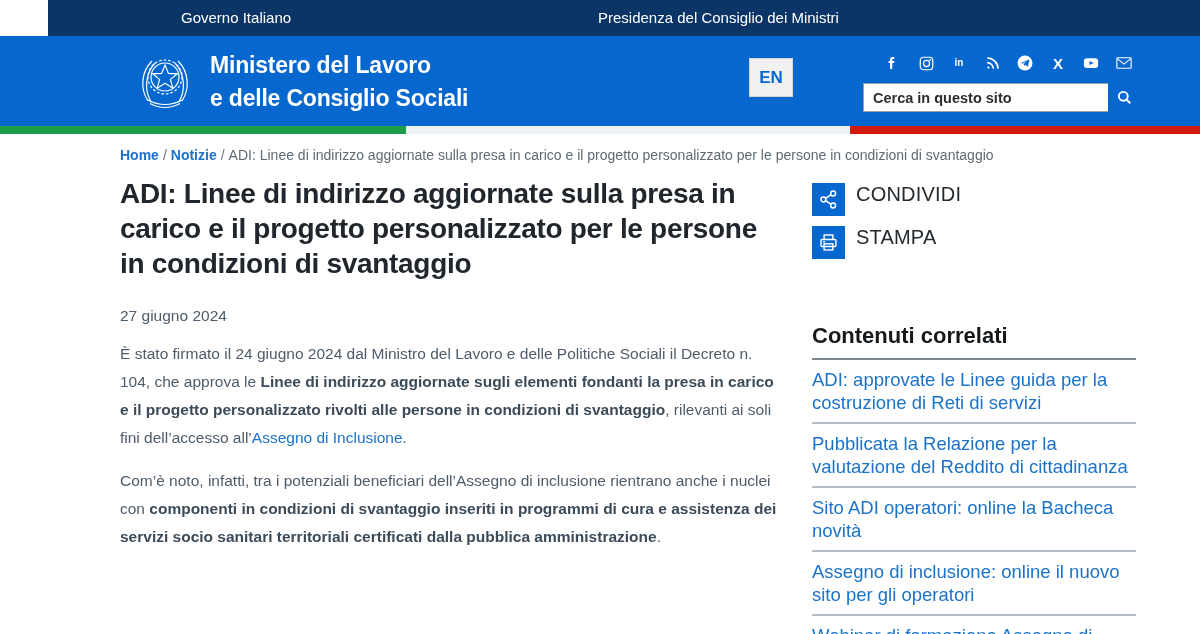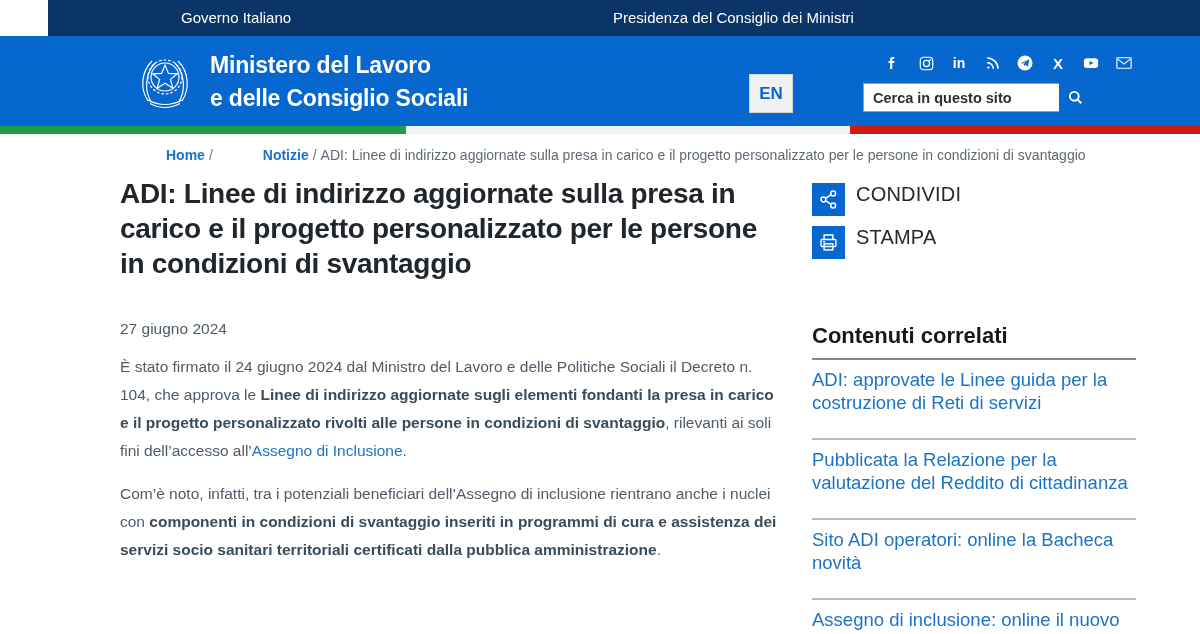--- a/index.html
+++ b/index.html
@@ -11,60 +11,60 @@
   *{box-sizing:border-box;}
   html,body{margin:0;padding:0;}
   body{
     width:1200px;height:634px;overflow:hidden;position:relative;background:#fff;
     font-family:"Liberation Sans", sans-serif;
   }
   
   .topbar{position:absolute;top:0;left:0;width:1200px;height:36px;background:var(--topbar_bg);margin-left:48px;}
   .topbar span{position:absolute;top:9px;color:#fff;font-size:15px;}
   .topbar .gov{left:133px;}
-  .topbar .pres{left:565px;}
+  .topbar .pres{left:550px;}
   
   .header{position:absolute;top:36px;left:0;width:1200px;height:90px;background:var(--header_bg);}
   .emblem{position:absolute;left:133px;top:9px;width:64px;height:70px;}
   .brand{position:absolute;left:210px;top:13px;color:#fff;font-weight:bold;font-size:23px;line-height:33px;letter-spacing:-0.2px;}
-  .en-btn{position:absolute;left:749px;top:38px;width:44px;height:39px;background:#f1f1f1;border:1px solid #d4d4d4;
+  .en-btn{position:absolute;left:749px;top:22px;width:44px;height:39px;background:#f1f1f1;border:1px solid #d4d4d4;
     color:var(--header_bg);font-weight:bold;font-size:17px;display:flex;align-items:center;justify-content:center;cursor:pointer;}
   .social{position:absolute;left:884px;top:16px;height:22px;display:flex;align-items:center;gap:15px;}
   .sicon{width:18px;height:18px;display:flex;align-items:center;justify-content:center;color:#fff;cursor:pointer;}
-  .sicon .ltr{font-weight:bold;font-size:14px;line-height:1;}
+  .sicon .ltr{font-weight:bold;font-size:10px;line-height:1;}
   .search{position:absolute;left:863px;top:47px;display:flex;height:29px;}
-  .search input{width:196px;height:29px;border:1px solid #9aa0a6;border-right:none;padding:0 9px;
+  .search input{width:245px;height:29px;border:1px solid #9aa0a6;border-right:none;padding:0 9px;
     font-size:14.5px;font-weight:bold;color:#1d4ed8;font-family:inherit;outline:none;}
   .search input::placeholder{color:#2d2d2d;opacity:1;}
   .search-btn{width:33px;height:29px;background:var(--tile_blue);border:none;display:flex;align-items:center;justify-content:center;cursor:pointer;padding:0;}
   
   .tricolor{position:absolute;top:126px;left:0;width:1200px;height:8px;display:flex;}
   .tricolor .g{width:406px;background:var(--flag_green);}
   .tricolor .w{width:444px;background:var(--flag_white);}
   .tricolor .r{width:350px;background:var(--flag_red);}
   
   .breadcrumb{position:absolute;left:120px;top:147px;width:1020px;font-size:14px;color:var(--breadcrumb_text);white-space:nowrap;overflow:hidden;}
-  .breadcrumb a{color:var(--link);font-weight:bold;text-decoration:none;cursor:pointer;margin-left:46px;}
+  .breadcrumb a{color:var(--link);font-weight:bold;text-decoration:none;cursor:pointer;}
   .breadcrumb .sep{margin:0 4px;color:#6a7680;}
   
   .main{position:absolute;left:120px;top:176px;width:666px;}
   .main h1{margin:0;font-size:28px;line-height:35px;color:var(--title);font-weight:bold;letter-spacing:-0.3px;}
-  .date{margin-top:39px;font-size:15.5px;color:var(--text);}
+  .date{margin-top:26px;font-size:15.5px;color:var(--text);}
   .main p{margin:15px 0 0;font-size:15.5px;line-height:28px;color:var(--text);}
   .main b{color:var(--text_bold);margin-top:21px;}
   .main a.blink{color:var(--link);text-decoration:none;cursor:pointer;}
   
   .side{position:absolute;left:812px;top:183px;width:324px;}
   .action-row{display:flex;align-items:flex-start;gap:11px;margin-bottom:10px;cursor:pointer;}
   .action-tile{width:33px;height:33px;background:var(--tile_blue);display:flex;align-items:center;justify-content:center;flex:0 0 33px;}
   .action-label{font-size:20px;color:#23292e;letter-spacing:0.2px;}
   .related{margin-top:64px;}
   .related h2{margin:0;font-size:22px;font-weight:bold;color:#15191c;}
   .related .rule{height:2px;background:var(--heading_rule);margin-top:9px;}
-  .related-item{padding:8px 0 24px;border-bottom:2px solid var(--separator);cursor:pointer;}
+  .related-item{padding:8px 0 8px;border-bottom:2px solid var(--separator);cursor:pointer;}
   .related-item a{font-size:18.5px;line-height:23px;color:var(--link);text-decoration:none;}
 </style>
 </head>
 <body>
 
 <div class="topbar">
   <span class="gov">Governo Italiano</span>
   <span class="pres">Presidenza del Consiglio dei Ministri</span>
 </div>
 

